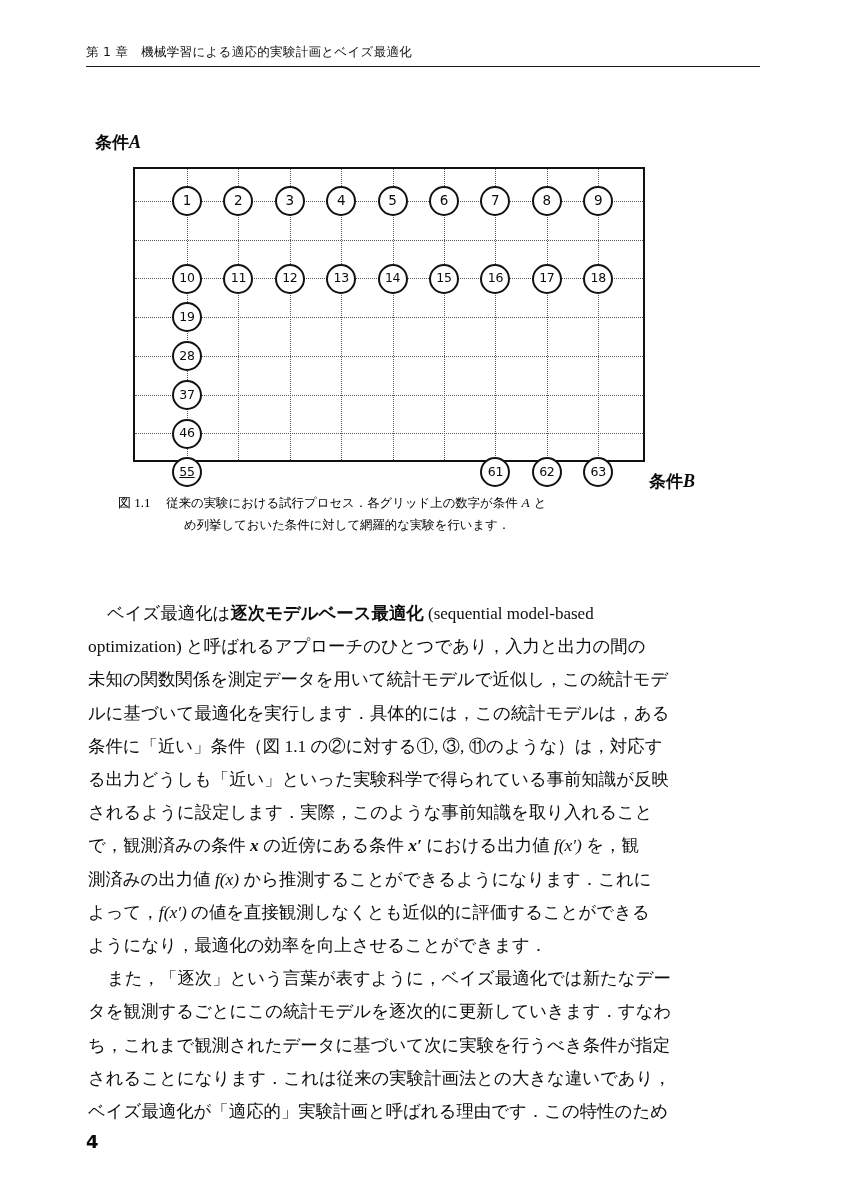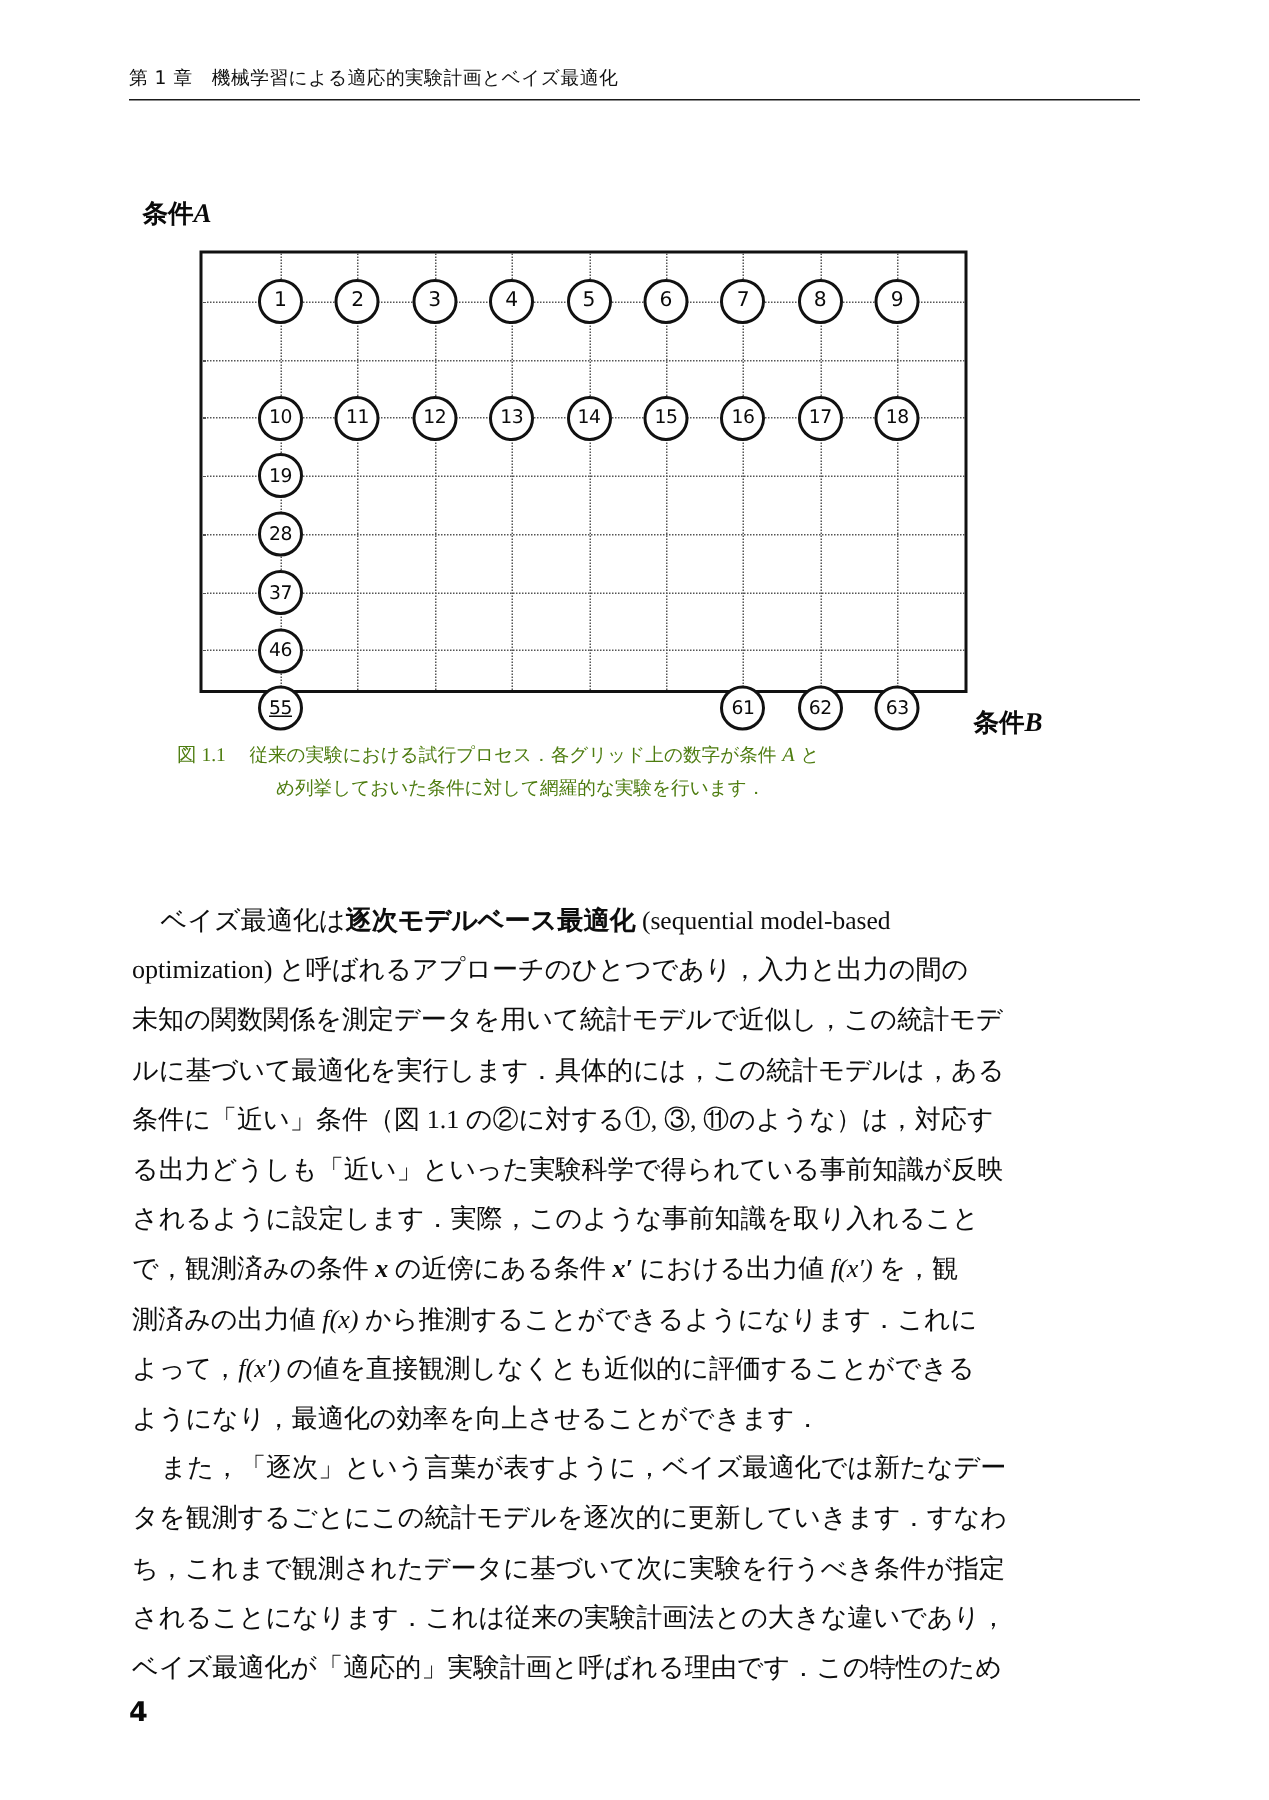--- a/index.html
+++ b/index.html
@@ -88,21 +88,21 @@
   }
   .node.two-digit { font-size:12.5px; letter-spacing:-0.3px;margin-top:24px; }
 
   
   #figure-caption {
     position:absolute;
     left:118px; top:492px; width:560px;
     font-family:"DejaVu Sans","Liberation Sans",sans-serif;
     font-size:12.4px;
     line-height:21.5px;
-    color:#4d7c0f;
+    color:#000000;
   }
   #figure-caption .cap-line { white-space:nowrap; display:block; }
   #figure-caption .cap-line.indented { padding-left:66px; }
   #figure-caption .cap-num {
     font-family:"Liberation Serif","DejaVu Serif",serif;
     font-size:13px;
   }
   #figure-caption .mathvar {
     font-family:"Liberation Serif","DejaVu Serif",serif;
     font-style:italic; font-size:13.5px;

